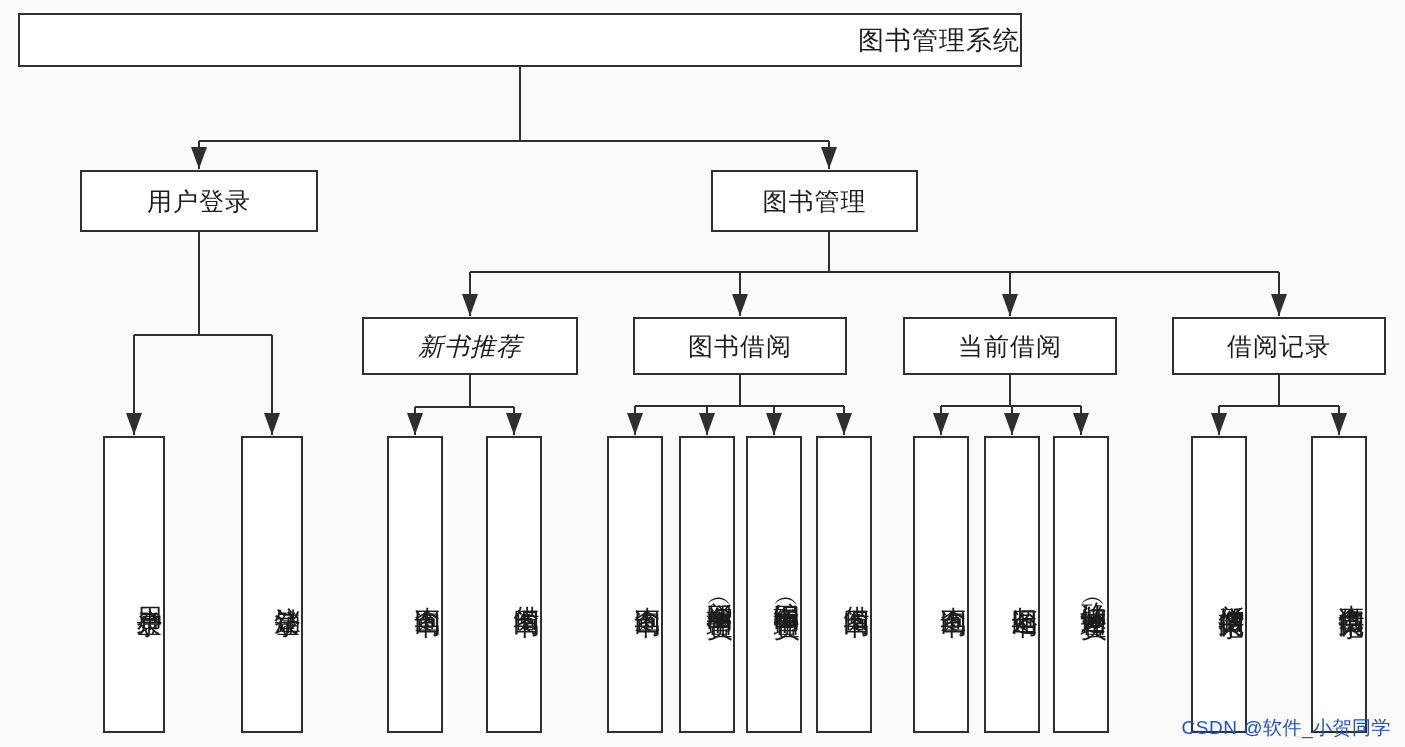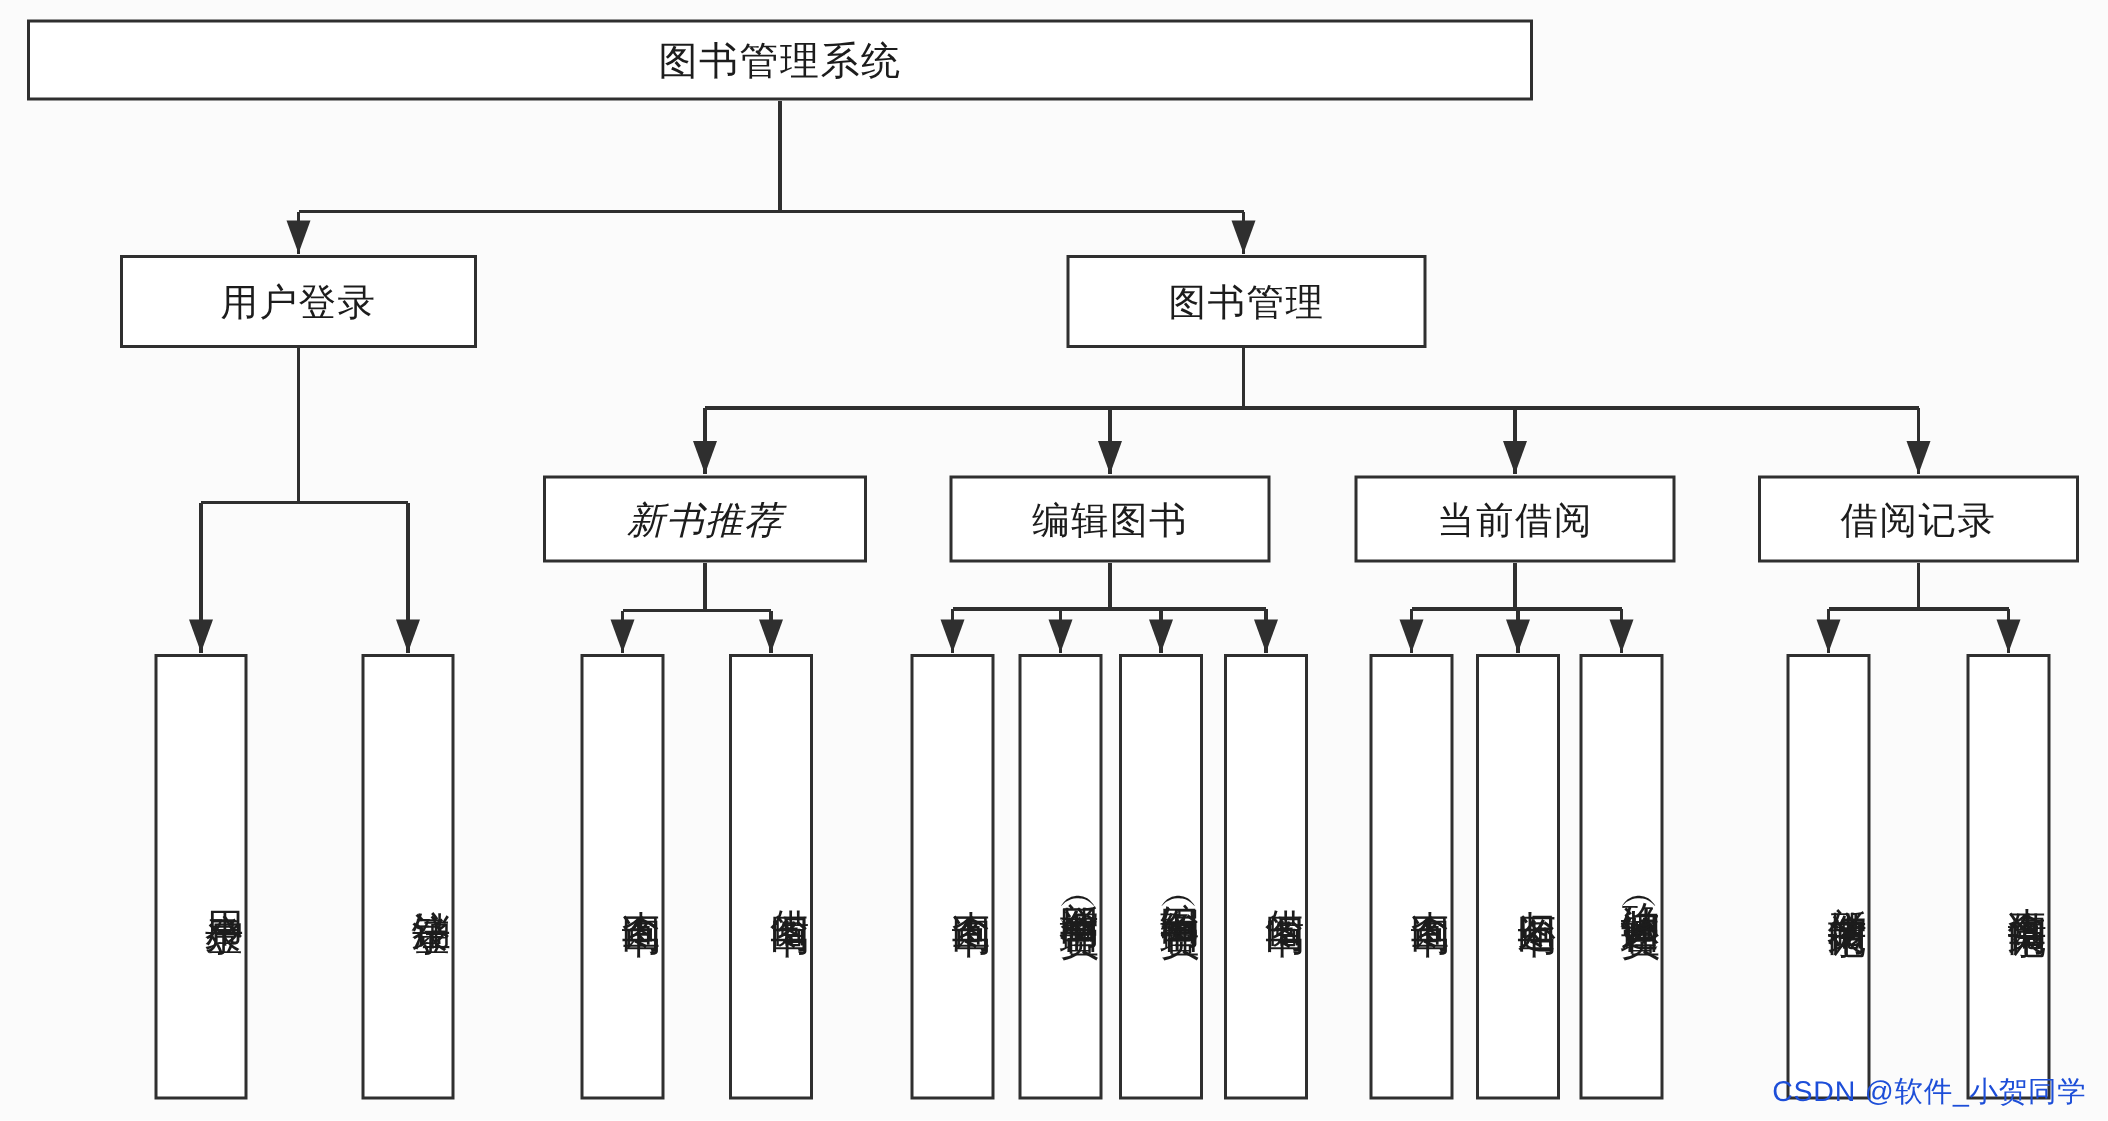--- a/index.html
+++ b/index.html
@@ -119,34 +119,34 @@
       <line x1="1081" y1="406" x2="1081" y2="435" stroke="#2f2f2f" stroke-width="2.5" shape-rendering="crispEdges"></line>
       <path d="M 1073 413 L 1089 413 L 1081 435 Z" fill="#2f2f2f"></path>
       <line x1="1279" y1="375" x2="1279" y2="406" stroke="#2f2f2f" stroke-width="2.5" shape-rendering="crispEdges"></line>
       <line x1="1219" y1="406" x2="1339" y2="406" stroke="#2f2f2f" stroke-width="2.5" shape-rendering="crispEdges"></line>
       <line x1="1219" y1="406" x2="1219" y2="435" stroke="#2f2f2f" stroke-width="2.5" shape-rendering="crispEdges"></line>
       <path d="M 1211 413 L 1227 413 L 1219 435 Z" fill="#2f2f2f"></path>
       <line x1="1339" y1="406" x2="1339" y2="435" stroke="#2f2f2f" stroke-width="2.5" shape-rendering="crispEdges"></line>
       <path d="M 1331 413 L 1347 413 L 1339 435 Z" fill="#2f2f2f"></path>
     </svg>
   <div id="nodes">
-      <div class="node h root" style="left: 18px; top: 13px; width: 1004px; height: 54px;">
+      <div class="node h root" style="left: 18px; top: 13px; width: 1004px; height: 54px; justify-content: flex-end;">
         <span>图书管理系统</span>
       </div>
       <div class="node h" style="left: 80px; top: 170px; width: 238px; height: 62px;">
         <span>用户登录</span>
       </div>
-      <div class="node h" style="left: 711px; top: 170px; width: 240px; height: 62px; font-family: Liberation Serif, serif;">
+      <div class="node h" style="left: 711px; top: 170px; width: 207px; height: 62px; font-family: Liberation Serif, serif;">
         <span>图书管理</span>
       </div>
       <div class="node h" style="left: 362px; top: 317px; width: 216px; height: 58px; font-style: italic;">
         <span>新书推荐</span>
       </div>
       <div class="node h" style="left: 633px; top: 317px; width: 214px; height: 58px;">
-        <span>编辑图书</span>
+        <span>图书借阅</span>
       </div>
       <div class="node h" style="left: 903px; top: 317px; width: 214px; height: 58px; justify-content: center;">
         <span>当前借阅</span>
       </div>
       <div class="node h" style="left: 1172px; top: 317px; width: 214px; height: 58px;">
         <span>借阅记录</span>
       </div>
       <div class="node v" style="left: 103px; top: 436px; width: 62px; height: 297px;">
         <span>用户登录</span>
       </div>

